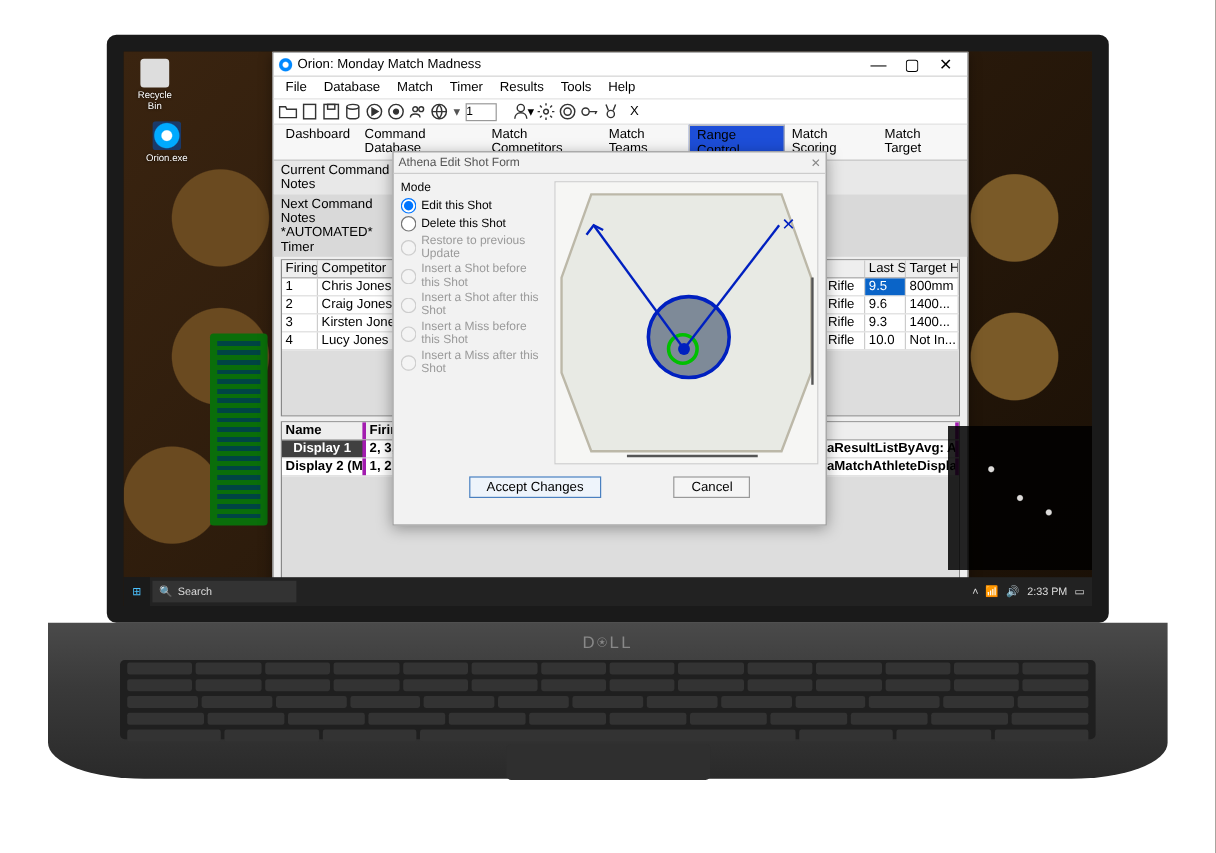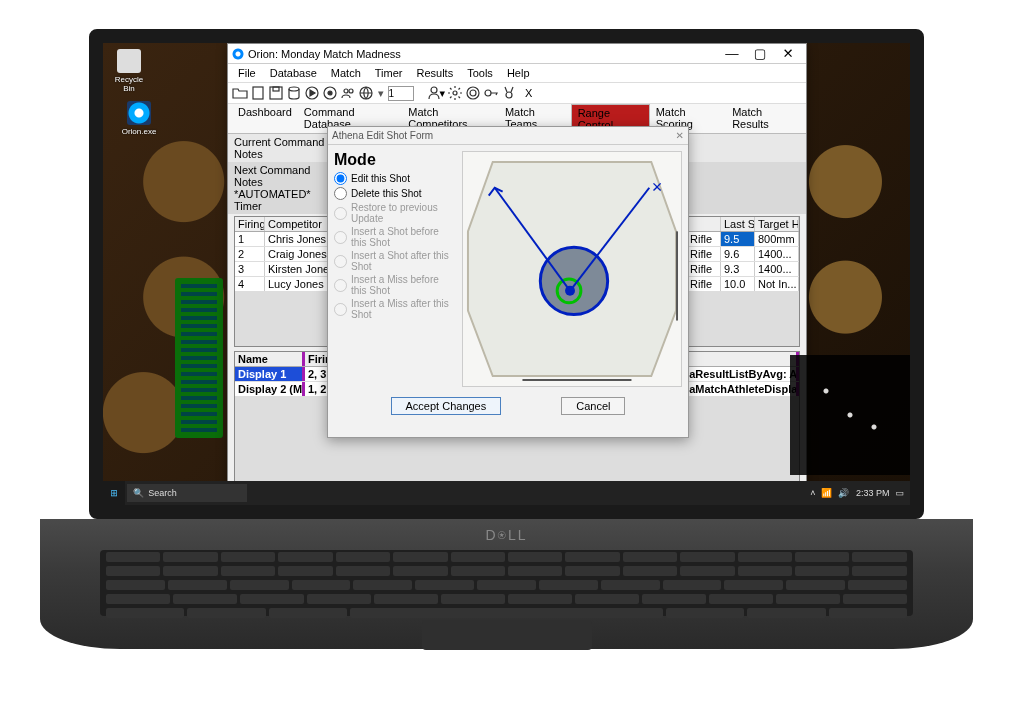--- a/index.html
+++ b/index.html
@@ -73,50 +73,50 @@
   .title-ic{width:12px;height:12px;background:radial-gradient(circle,#fff 2px,#08f 3px 5px,transparent 6px) #fff;border-radius:50%;margin-right:4px;}
   .titlebar .sp{flex:1}
   .win-btn{width:28px;height:16px;text-align:center;line-height:14px;border:0;background:transparent;}
   .menubar{display:flex;gap:2px;padding:2px 4px;background:#fff;border-bottom:1px solid #ddd;}
   .menubar span{padding:1px 6px;}
   .toolbar{display:flex;align-items:center;gap:2px;padding:2px 4px;background:#fff;border-bottom:1px solid #ddd;}
   .tb-ic{width:16px;height:16px;color:#333;}
   .toolbar input{width:26px;height:15px;font-size:10px;border:1px solid #999;}
   .tabbar{display:flex;gap:0;padding:0 4px;background:#f7f7f7;border-bottom:1px solid #bbb;}
   .tabbar span{padding:2px 6px;border-right:0;}
-  .tabbar .sel{border:1px solid #bbb;border-bottom:1px solid #f7f7f7;background:#b91c1c;margin-bottom:-1px;}
+  .tabbar .sel{border:1px solid #bbb;border-bottom:1px solid #f7f7f7;background:#1d4ed8;margin-bottom:-1px;}
   .cmd-block{padding:2px 6px;background:#e8e8e8;}
   .cmd-row{display:flex;gap:8px;}
   .cmd-row .lbl{width:100px;}
   .cmd-block.next{background:#d9d9d9;}
   .grid1{margin:2px 6px 0 6px;border:1px solid #888;background:#fff;}
   .ghead{display:flex;background:#eee;border-bottom:1px solid #aaa;}
   .ghead div,.grow div{padding:1px 3px;border-right:1px solid #ccc;white-space:nowrap;overflow:hidden;}
   .grow{display:flex;border-bottom:1px solid #ddd;}
   .fp{width:30px}.comp{width:78px}.mid{flex:1}.rif{width:34px}.lshot{width:34px}.th{width:44px}
   .grid-body{height:54px;background:#ddd;}
   .sel-cell{background:#0a64c8;color:#fff;}
   .lower-grid{margin:4px 6px 0 6px;border:1px solid #888;background:#fff;flex:1;display:flex;flex-direction:column;}
   .lghead{display:flex;background:#eee;border-bottom:1px solid #aaa;}
   .lghead div,.lgrow div{padding:1px 3px;border-right:3px solid #a21caf;white-space:nowrap;overflow:hidden;font-weight:bold;}
   .lgrow{display:flex;border-bottom:1px solid #ddd;}
   .lg-name{width:70px}.lg-fp{width:60px}.lg-sp{width:70px}.lg-qs{width:110px}.lg-st{width:110px}.lg-ion{flex:1}
-  .lgrow.sel .lg-name{background:#1d4ed8;color:#fff;}
+  .lgrow.sel .lg-name{background:#404040;color:#fff;text-align:center;}
   .lg-filler{flex:1;background:#ddd;}
 
   
   .dlg{
     position:absolute; left:224px; top:83px; width:362px; height:312px;
     background:#f2f2f2;border:1px solid #999;box-shadow:0 3px 12px rgba(0,0,0,.35);
   }
   .dlg-title{height:18px;display:flex;align-items:center;padding:0 4px;font-size:10px;color:#555;border-bottom:1px solid #ccc;}
   .dlg-title .sp{flex:1}
   .dlg-body{display:flex;gap:6px;padding:6px;}
   .mode-col{width:122px;}
-  .mode-col h5{font-size:16px;font-weight:bold;margin-bottom:3px;}
+  .mode-col h5{font-size:10px;font-weight:normal;margin-bottom:3px;}
   .mode-opt{display:flex;align-items:center;gap:4px;margin:2px 0;font-size:10px;}
   .mode-opt.disabled{color:#9a9a9a;}
   .mode-opt input{margin:0;}
   .target-pane{flex:1;height:236px;background:#fafafa;border:1px solid #ccc;position:relative;}
   .dlg-btns{display:flex;justify-content:center;gap:60px;padding:4px 0 8px;}
   .dlg-btns button{padding:2px 14px;border:1px solid #4a80c0;background:#eef4fb;font-size:11px;}
   .dlg-btns button.cancel{border-color:#999;background:#f5f5f5;}
 </style>
 </head>
 <body>
@@ -211,21 +211,21 @@
             </svg>
           <span style="margin-left:6px">X</span>
         </div>
         <div class="tabbar">
           <span>Dashboard</span>
           <span>Command Database</span>
           <span>Match Competitors</span>
           <span>Match Teams</span>
           <span class="sel">Range Control</span>
           <span>Match Scoring</span>
-          <span>Match Results</span>
+          <span>Match Target</span>
         </div>
         <div class="cmd-block">
           <div class="cmd-row">
               <span class="lbl">Current Command</span>
               <span>START</span>
             </div>
           <div class="cmd-row">
               <span class="lbl">Notes</span>
               <span>Turn the Green Lights off after 5 seconds</span>
             </div>

